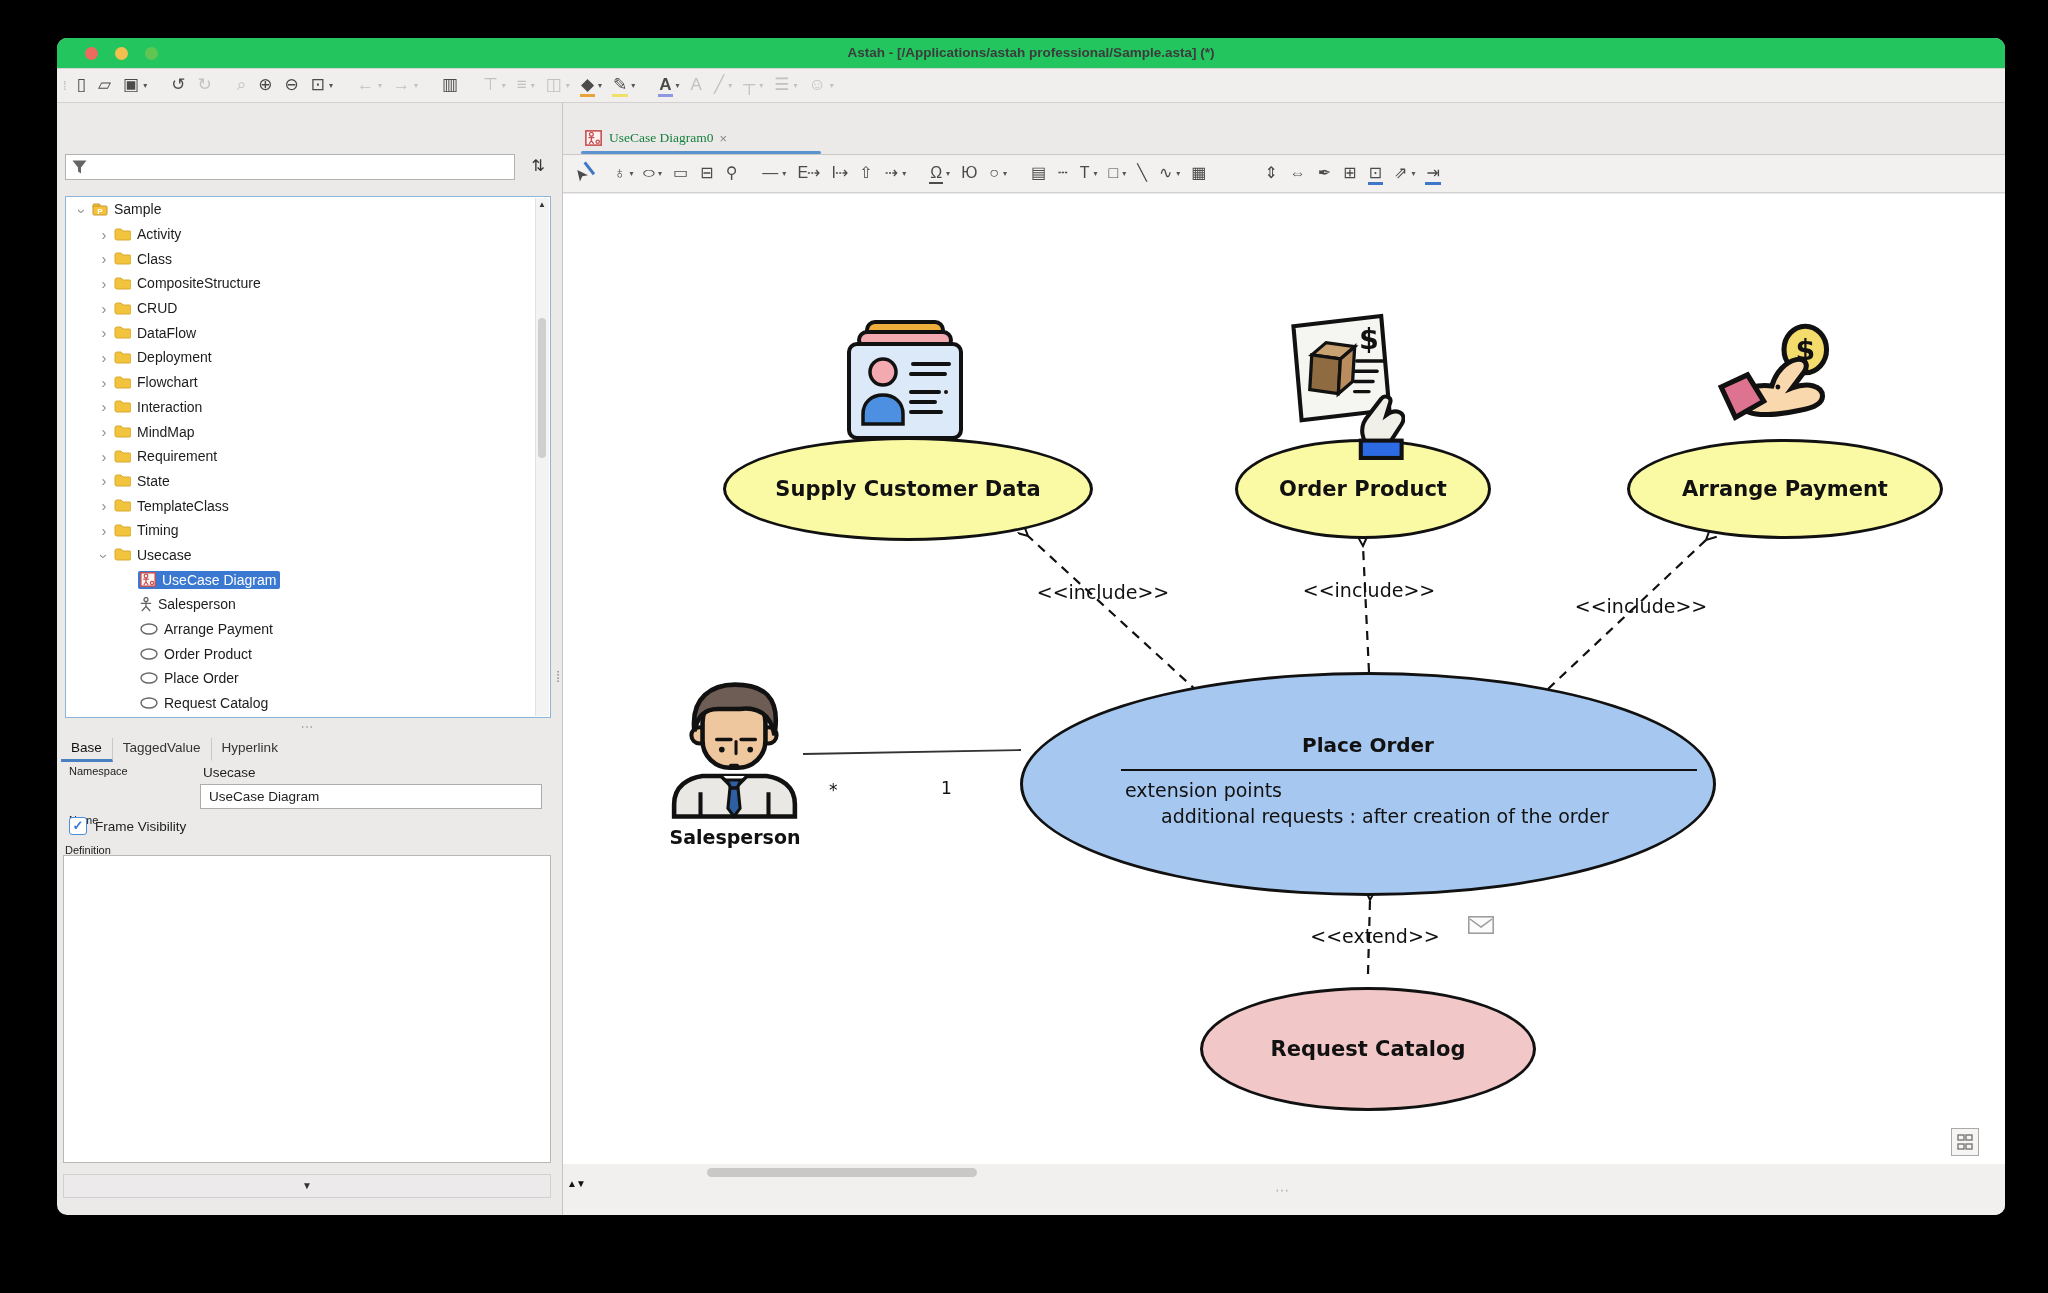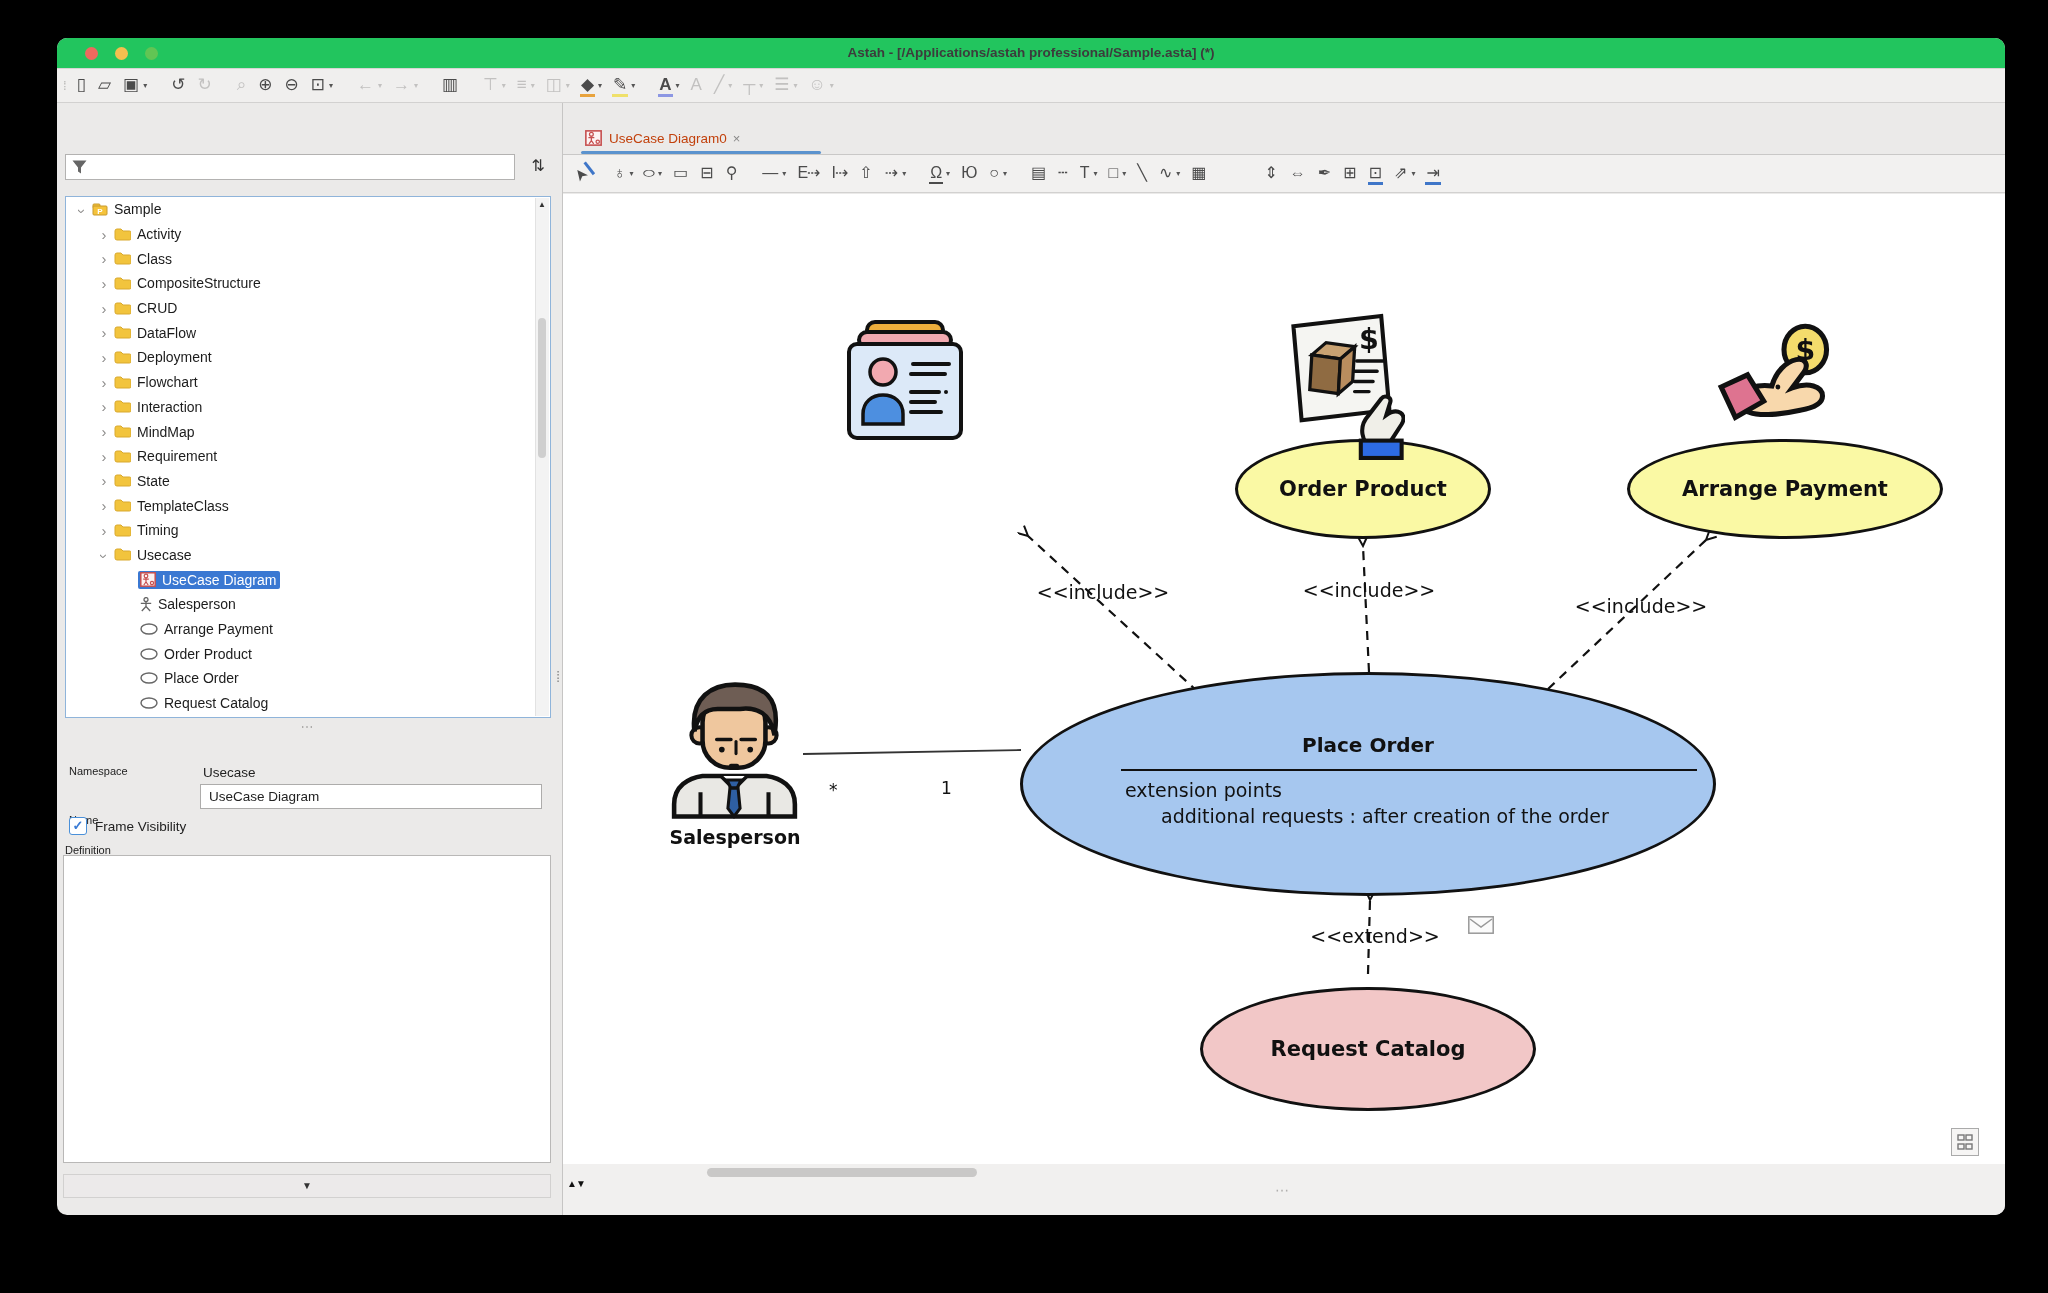--- a/index.html
+++ b/index.html
@@ -59,21 +59,21 @@
   #fv-box{width:16px;height:16px;border:1.5px solid #4a90d9;border-radius:3px;background:#fff;color:#3a7bd5;font-size:13px;line-height:15px;text-align:center;font-weight:bold;}
   #fv-label{margin-left:8px;font-size:13.5px;color:#222;}
   #def-box{position:absolute;left:6px;top:817px;width:488px;height:308px;background:#fff;border:1px solid #b9b8b7;box-sizing:border-box;}
   #left-bottom{position:absolute;left:6px;top:1136px;width:488px;height:24px;background:#eceaea;border:1px solid #d2d1d0;box-sizing:border-box;text-align:center;color:#333;font-size:10px;line-height:22px;}
   
   #divider{position:absolute;left:505px;top:65px;bottom:0;width:1px;background:#c6c5c4;}
   #divider-handle{position:absolute;left:499px;top:630px;color:#8a8a8a;font-size:15px;}
   #collapse-left{position:absolute;left:512px;top:92px;font-size:11px;color:#222;}
   #tabbar{position:absolute;left:506px;top:84px;right:0;height:32px;background:#ebeae9;border-bottom:1px solid #c9c8c7;}
   #dtab{position:absolute;left:22px;top:3px;height:26px;display:flex;align-items:center;}
-  #dtab .lbl{font-size:13.5px;color:#c2410c;margin:0 6px 0 7px;}
+  #dtab .lbl{font-size:13.5px;color:#15803d;margin:0 6px 0 7px;font-family:Liberation Serif, serif;}
   #dtab .x{font-size:13px;color:#888;}
   #dtab-underline{position:absolute;left:18px;bottom:0;width:240px;height:3.5px;background:#5b93ce;border-radius:2px;}
   #toolbar2{position:absolute;left:506px;top:117px;right:0;height:38px;background:#f2f1f0;border-bottom:1px solid #d2d1d0;display:flex;align-items:center;padding-left:6px;box-sizing:border-box;}
   #toolbar2 .tb-glyph{font-size:16px;}
   
   #canvas{position:absolute;left:506px;top:156px;width:1442px;height:970px;background:#fff;overflow:hidden;}
   .uc{position:absolute;border:3px solid #111;border-radius:50%;display:flex;align-items:center;justify-content:center;text-align:center;font-family:"DejaVu Sans",sans-serif;font-weight:bold;font-size:21px;color:#111;box-sizing:border-box;}
   .connectors{position:absolute;left:0;top:0;pointer-events:none;}
   .stereo{position:absolute;transform:translate(-50%,-50%);font-family:"DejaVu Sans",sans-serif;font-size:19px;color:#111;white-space:nowrap;}
   .mult{position:absolute;font-family:"DejaVu Sans",sans-serif;font-size:17px;color:#111;}
@@ -444,20 +444,26 @@
           </span>
         </div>
       </div>
     <div id="tree-sb">
       <span class="up">▲</span>
       <span class="thumb"></span>
     </div>
   </div>
   <div id="tree-splitter">⋯</div>
 
+  <div id="prop-tabs">
+
+  <span class="ltab active">Base</span>
+      <span class="ltab">TaggedValue</span>
+      <span class="ltab">Hyperlink</span>
+    </div>
   <span class="prop-label" style="top:727px;">Namespace</span>
   <span class="prop-value" style="top:727px;">Usecase</span>
   <span class="prop-label" style="top:752px;margin-top:24px;">Name</span>
   <input id="name-input" value="UseCase Diagram" style="">
   <div id="fv-row">
     <span id="fv-box">✓</span>
     <span id="fv-label">Frame Visibility</span>
   </div>
   <span class="prop-label" style="top:806px;left:8px;">Definition</span>
   <div id="def-box"></div>
@@ -605,20 +611,23 @@
           <path d="M12,0 L2,5 L12,10" fill="none" stroke="#111" stroke-width="2"></path>
         </marker>
       </defs>
       <line x1="240" y1="560" x2="458" y2="556" stroke="#333" stroke-width="1.8"></line>
       <line x1="635" y1="498" x2="465" y2="342" stroke="#111" stroke-width="2.2" stroke-dasharray="9 7" marker-end="url(#oarr)"></line>
       <line x1="806" y1="478" x2="800" y2="352" stroke="#111" stroke-width="2.2" stroke-dasharray="9 7" marker-end="url(#oarr)"></line>
       <line x1="985" y1="495" x2="1143" y2="346" stroke="#111" stroke-width="2.2" stroke-dasharray="9 7" marker-end="url(#oarr)"></line>
       <line x1="805" y1="780" x2="807" y2="706" stroke="#111" stroke-width="2.2" stroke-dasharray="9 7" marker-end="url(#oarr)"></line>
     </svg>
 
+    <div class="uc" style="left:160px;top:243px;width:370px;height:104px;background:#FAF9A4;">
+      <span>Supply Customer Data</span>
+    </div>
     <div class="uc" style="left:672px;top:245px;width:256px;height:100px;background:#FAF9A4;">
       <span>Order Product</span>
     </div>
     <div class="uc" style="left:1064px;top:245px;width:316px;height:100px;background:#FAF9A4;">
       <span>Arrange Payment</span>
     </div>
 
     <svg style="position:absolute;left:278px;top:126px;" width="128" height="122" viewBox="0 0 128 122">
       <rect x="26" y="2" width="76" height="16" rx="8" fill="#EDAE3C" stroke="#111" stroke-width="4"></rect>
       <rect x="18" y="12" width="92" height="16" rx="8" fill="#F2A9B0" stroke="#111" stroke-width="4"></rect>

